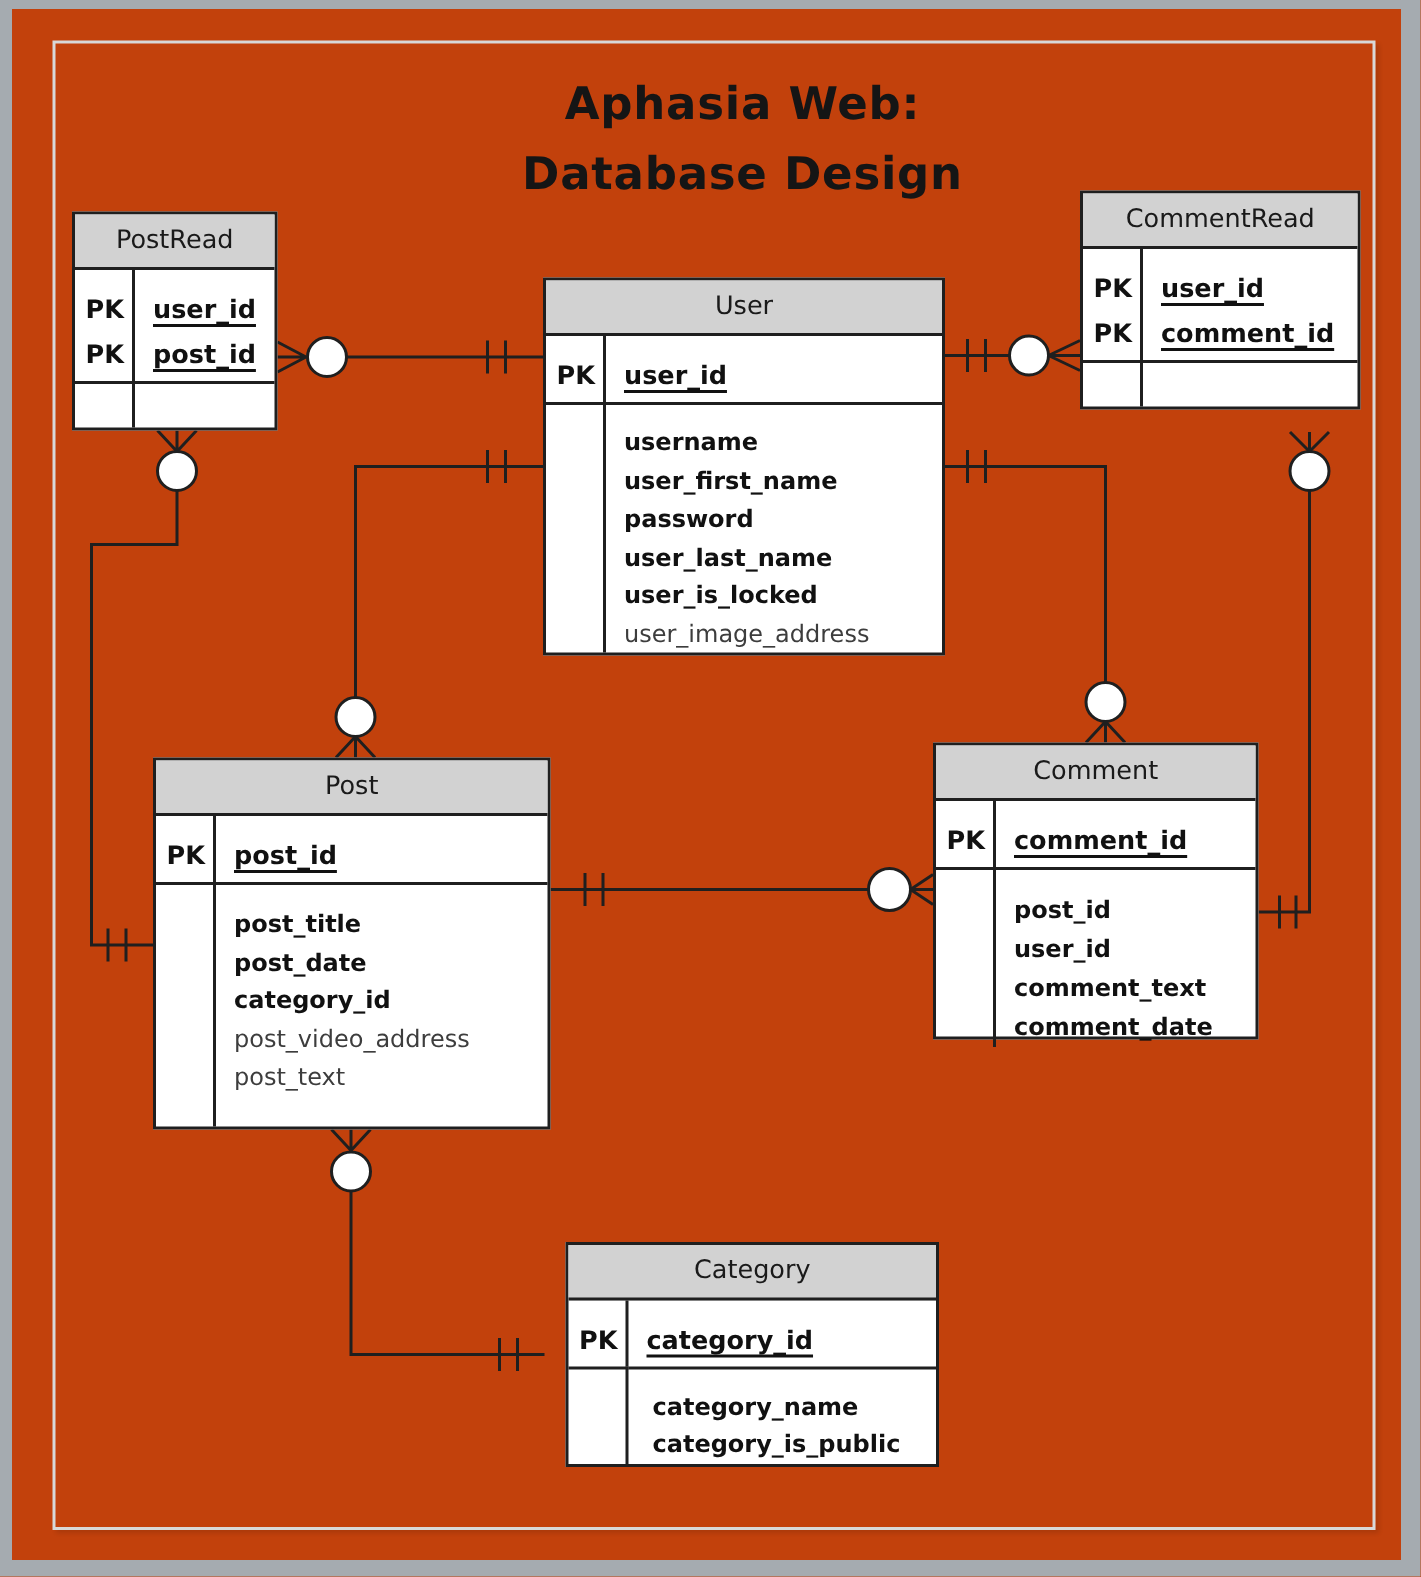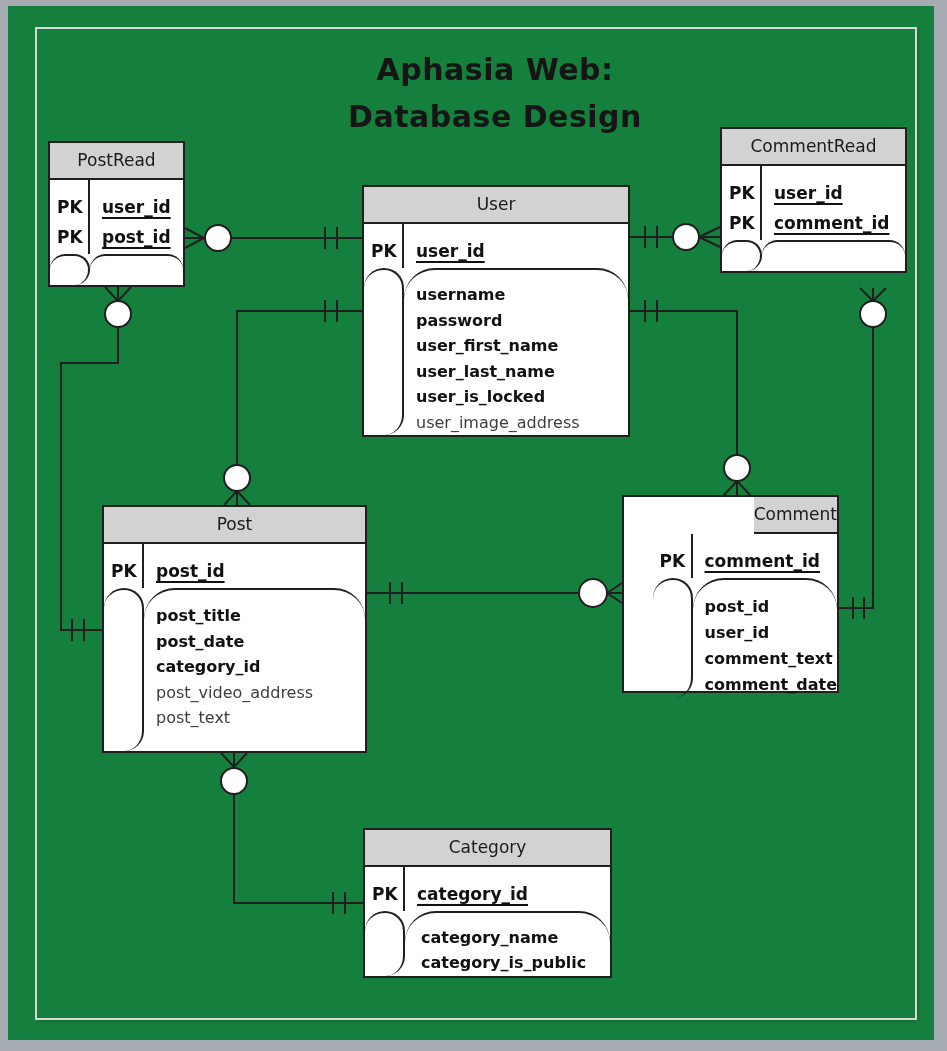--- a/index.html
+++ b/index.html
@@ -11,21 +11,21 @@
   }
   html,body{margin:0;padding:0;}
   body{
     width:947px;height:1051px;
     background:var(--outer);
     font-family:"DejaVu Sans","Liberation Sans",sans-serif;
     position:relative;overflow:hidden;
   }
   .page{
     position:absolute;left:8px;top:6px;width:926px;height:1034px;
-    background:#15803d;
+    background:#c2410c;
   }
   .inner-frame{
     position:absolute;left:27px;top:21px;width:878px;height:989px;
     border:2px solid var(--frame);
     box-shadow:2px 2px 3px rgba(0,0,0,0.12);
   }
   .title{
     position:absolute;left:27px;top:40px;width:920px;
     text-align:center;font-size:30px;font-weight:bold;color:#151515;
     line-height:47px;letter-spacing:0.5px;
@@ -39,21 +39,21 @@
   .ent-header{
     background:var(--hdr);border-bottom:2px solid var(--line);
     text-align:center;font-size:17px;color:#1a1a1a;
     height:35px;line-height:35px;flex:0 0 auto;
   }
   .ent-grid{
     flex:1;display:grid;grid-template-columns:40px 1fr;grid-template-rows:auto 1fr;
   }
   .cell{box-sizing:border-box;}
   .pkcol{border-right:2px solid var(--line);}
-  .fsec{border-top:2px solid var(--line);border-radius:31px;}
+  .fsec{border-top:2px solid var(--line);}
   .pksec{padding-top:12px;padding-bottom:2px;}
   .pklabel{
     font-weight:bold;font-size:17px;color:#111;line-height:30px;padding-left:7px;
   }
   .pkname{
     font-weight:bold;font-size:17px;color:#111;line-height:30px;padding-left:12px;
     text-decoration:underline;text-decoration-thickness:2px;text-underline-offset:4px;
   }
   .flist{padding-left:12px;}
   .fname{font-size:16px;}
@@ -157,22 +157,22 @@
   <div class="ent-grid">
     <div class="cell pkcol pksec">
       <div class="pklabel">PK</div>
     </div>
     <div class="cell pksec">
       <div class="pkname">user_id</div>
     </div>
     <div class="cell pkcol fsec"></div>
     <div class="cell fsec flist">
       <div class="fname b">username</div>
+      <div class="fname b">user_first_name</div>
       <div class="fname b">password</div>
-      <div class="fname b">user_first_name</div>
       <div class="fname b">user_last_name</div>
       <div class="fname b">user_is_locked</div>
       <div class="fname dim">user_image_address</div>
     </div>
   </div>
 </div>
 
 <div class="entity" style="left:720px;top:127px;width:187px;height:146px;">
   <div class="ent-header">CommentRead</div>
   <div class="ent-grid">
@@ -202,40 +202,40 @@
     <div class="cell fsec flist">
       <div class="fname b">post_title</div>
       <div class="fname b">post_date</div>
       <div class="fname b">category_id</div>
       <div class="fname dim">post_video_address</div>
       <div class="fname dim">post_text</div>
     </div>
   </div>
 </div>
 
-<div class="entity ent-comment" style="left:622px;top:495px;width:217px;height:198px;align-items:flex-end;">
+<div class="entity ent-comment" style="left:622px;top:495px;width:217px;height:198px;">
   <div class="ent-header">Comment</div>
   <div class="ent-grid">
     <div class="cell pkcol pksec">
       <div class="pklabel">PK</div>
     </div>
     <div class="cell pksec">
       <div class="pkname">comment_id</div>
     </div>
     <div class="cell pkcol fsec"></div>
     <div class="cell fsec flist">
       <div class="fname b">post_id</div>
       <div class="fname b">user_id</div>
       <div class="fname b">comment_text</div>
       <div class="fname b">comment_date</div>
     </div>
   </div>
 </div>
 
-<div class="entity ent-category" style="left:363px;top:828px;width:249px;height:150px;">
+<div class="entity ent-category" style="left:377px;top:828px;width:249px;height:150px;">
   <div class="ent-header">Category</div>
   <div class="ent-grid">
     <div class="cell pkcol pksec">
       <div class="pklabel">PK</div>
     </div>
     <div class="cell pksec">
       <div class="pkname">category_id</div>
     </div>
     <div class="cell pkcol fsec"></div>
     <div class="cell fsec flist">

